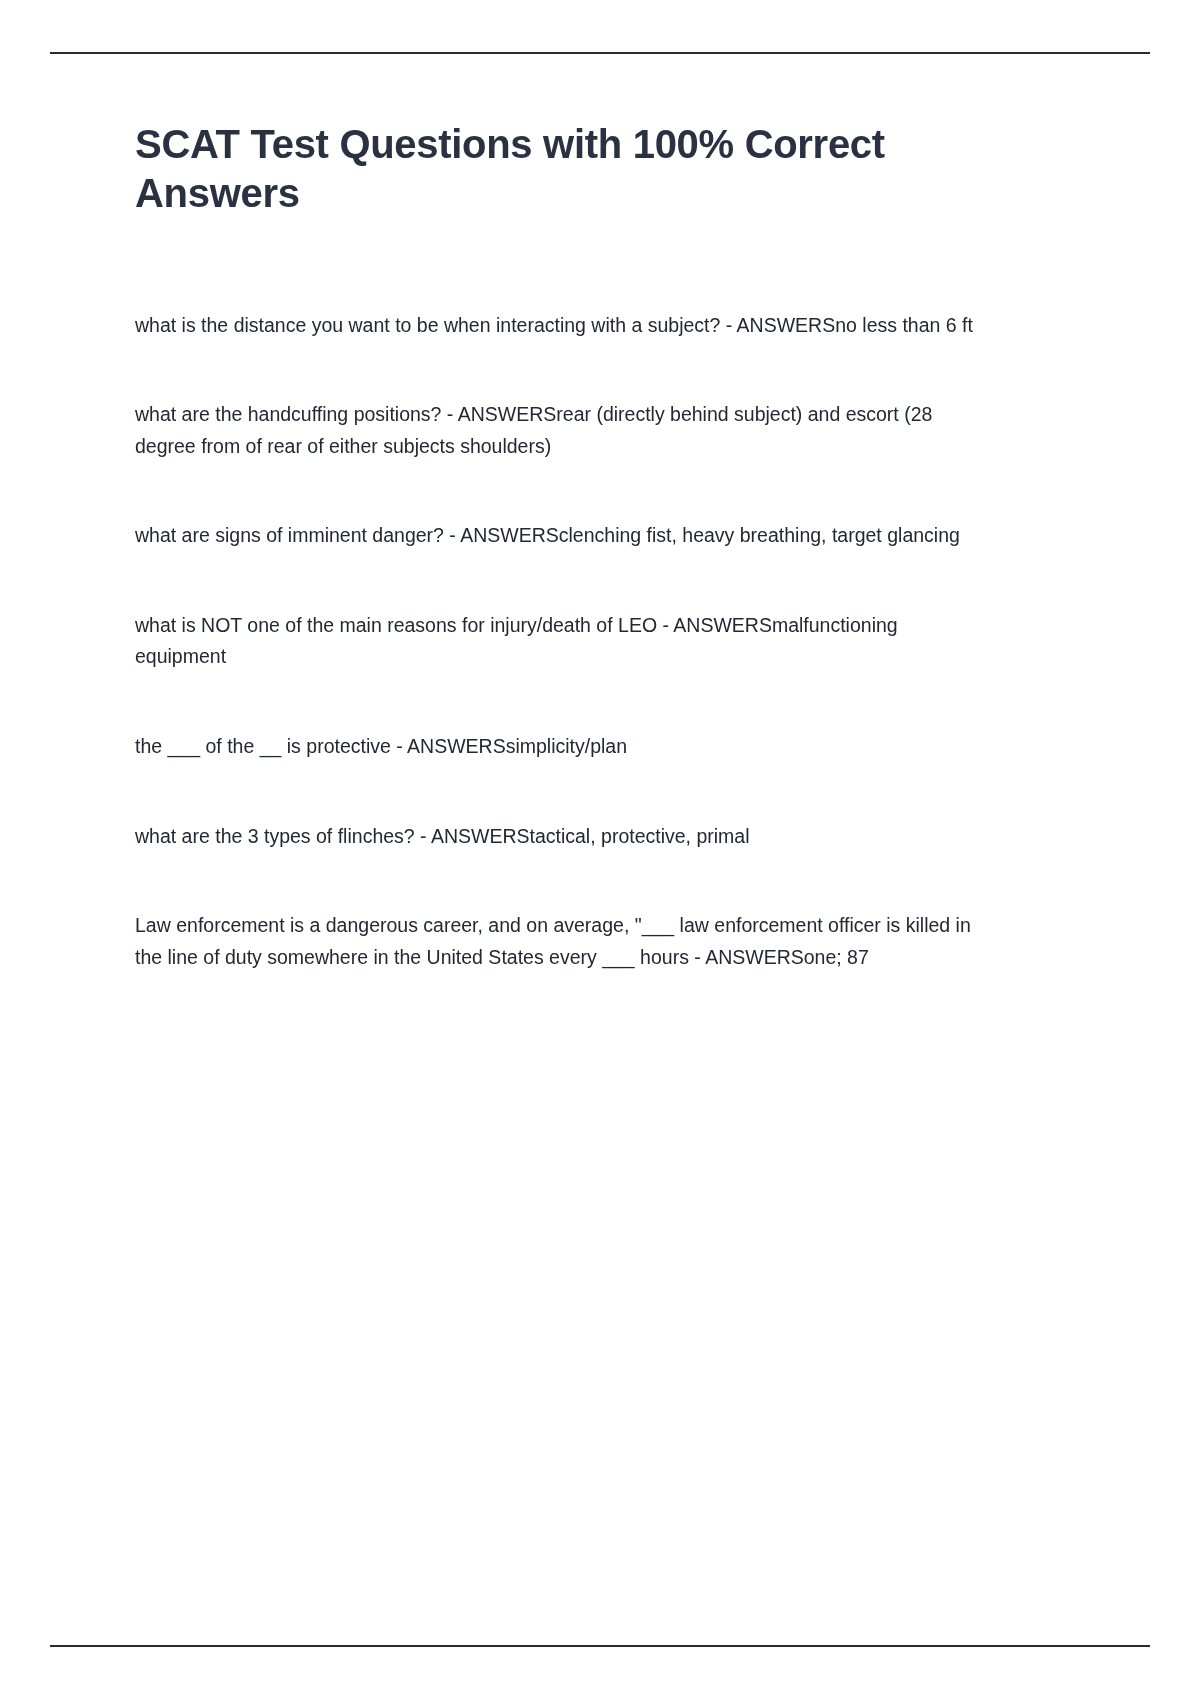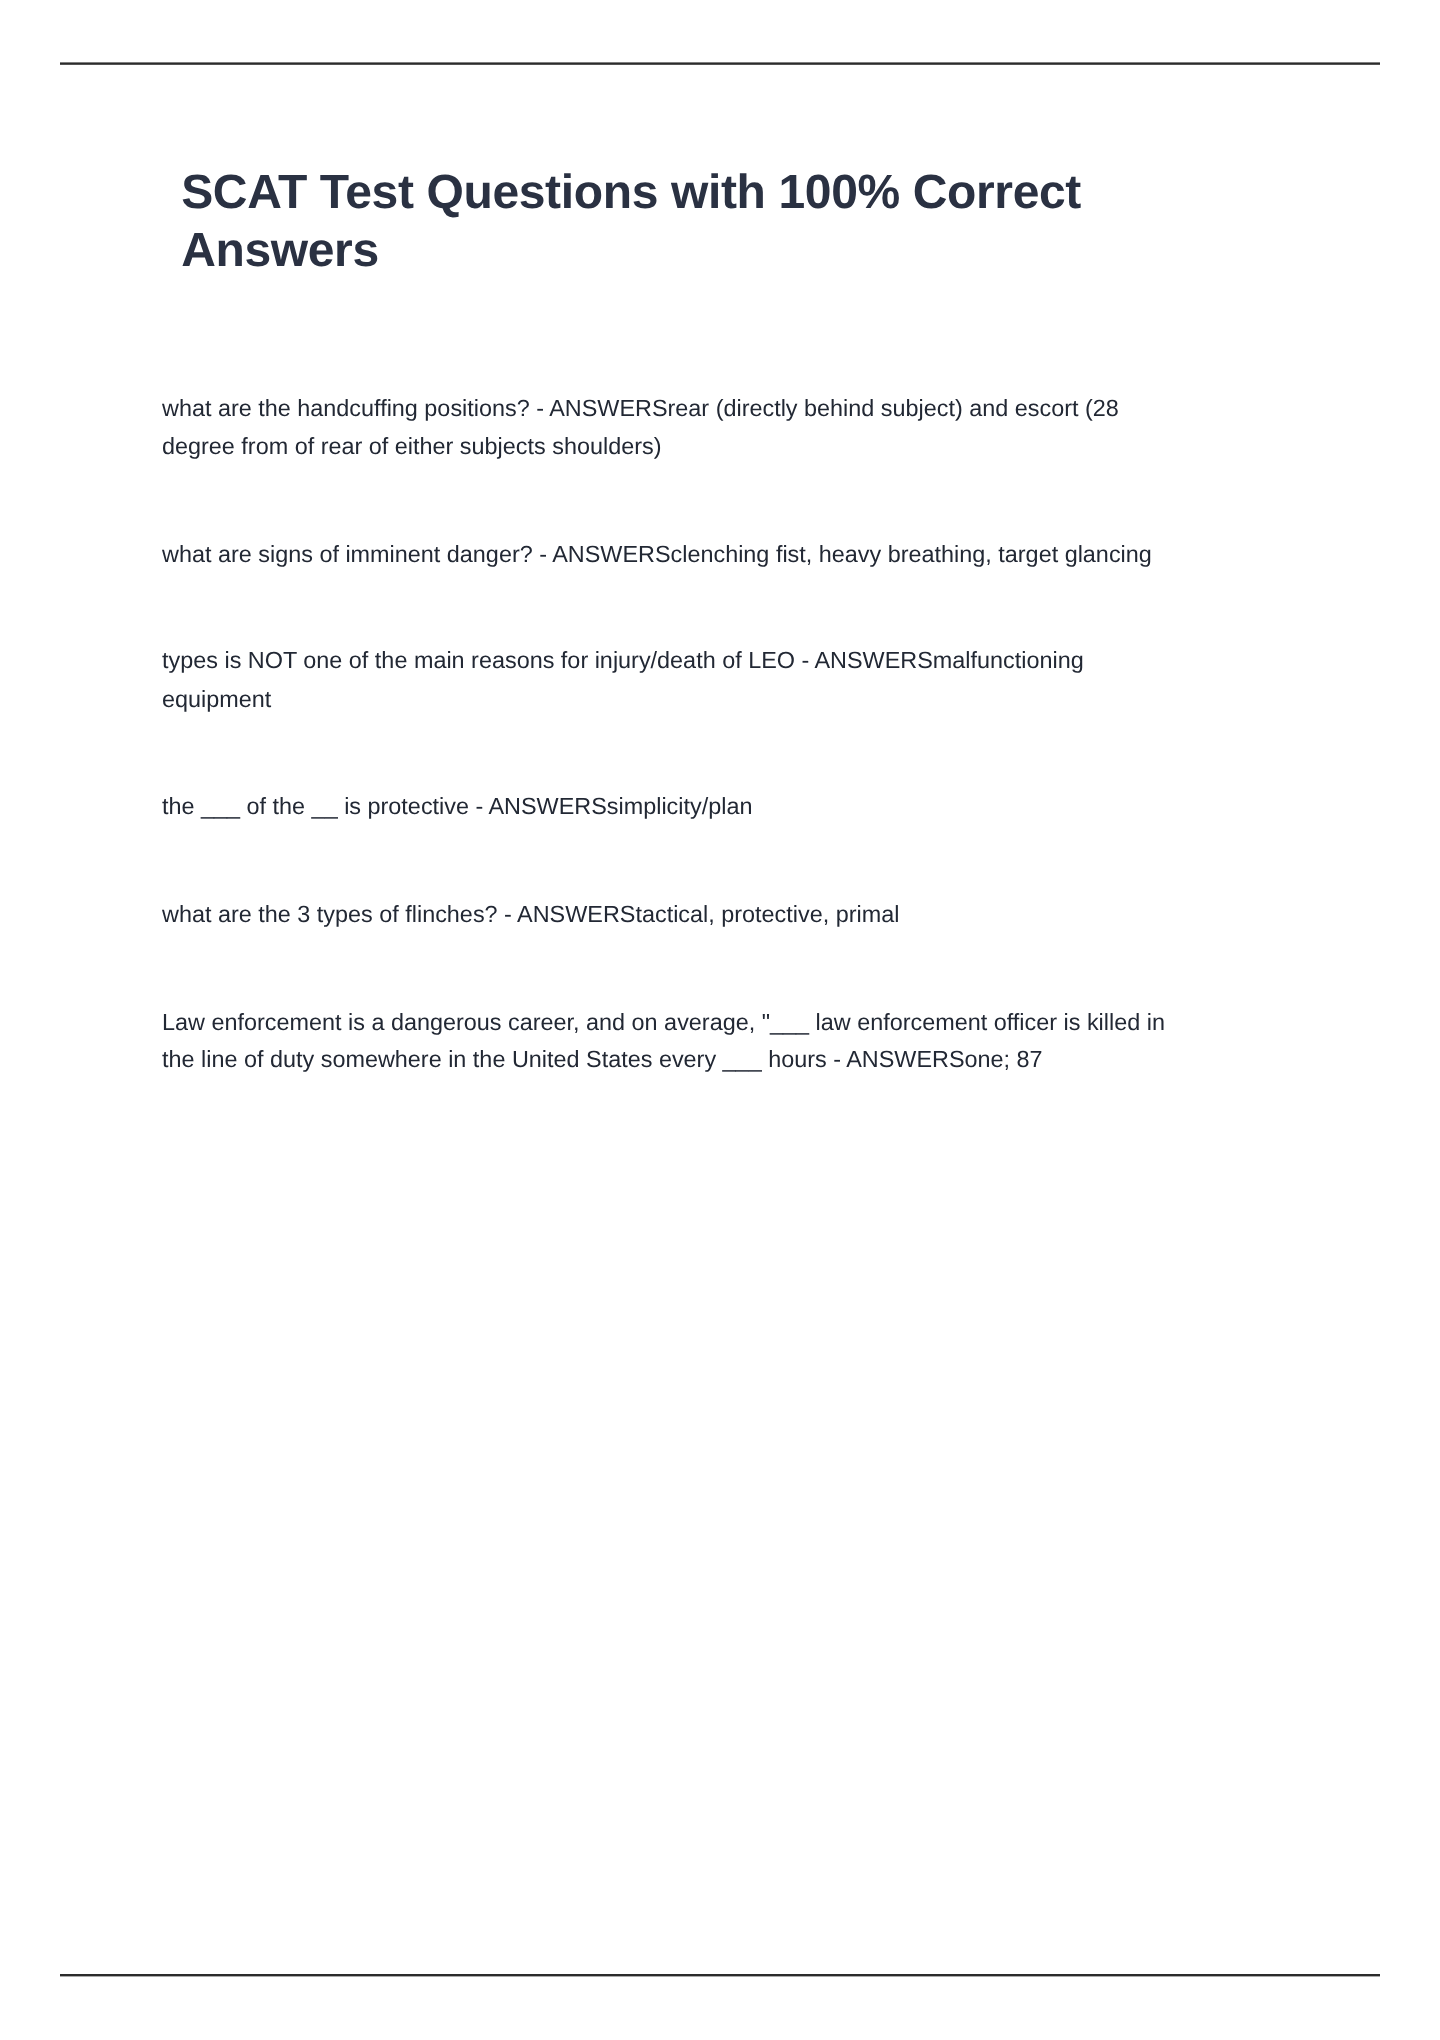--- a/index.html
+++ b/index.html
@@ -35,21 +35,21 @@
   .rule.bottom { top: 1645px; }
 
   .content {
     position: absolute;
     left: 135px;
     top: 120px;
     width: 860px;
   }
 
   h1.doc-title {
-    margin: 16px;
+    margin: 0;
     font-family: "Liberation Sans", sans-serif;
     font-size: 40px;
     line-height: 1.22;
     font-weight: bold;
     color: #2a3142;
     letter-spacing: -0.3px;
     max-width: 880px;
   }
 
   .qa-list {
@@ -71,23 +71,24 @@
 
 <div class="page">
 
   <div class="rule top"></div>
 
   <div class="content">
 
     <h1 class="doc-title">SCAT Test Questions with 100% Correct Answers</h1>
 
     <div class="qa-list">
+      <p class="qa-item">what is the distance you want to be when interacting with a subject? - ANSWERSno less than 6 ft</p>
       <p class="qa-item">what are the handcuffing positions? - ANSWERSrear (directly behind subject) and escort (28 degree from of rear of either subjects shoulders)</p>
       <p class="qa-item">what are signs of imminent danger? - ANSWERSclenching fist, heavy breathing, target glancing</p>
-      <p class="qa-item">types is NOT one of the main reasons for injury/death of LEO - ANSWERSmalfunctioning equipment</p>
+      <p class="qa-item">what is NOT one of the main reasons for injury/death of LEO - ANSWERSmalfunctioning equipment</p>
       <p class="qa-item">the ___ of the __ is protective - ANSWERSsimplicity/plan</p>
       <p class="qa-item">what are the 3 types of flinches? - ANSWERStactical, protective, primal</p>
       <p class="qa-item">Law enforcement is a dangerous career, and on average, "___ law enforcement officer is killed in the line of duty somewhere in the United States every ___ hours - ANSWERSone; 87</p>
     </div>
 
   </div>
 
   <div class="rule bottom"></div>
 
 </div>

